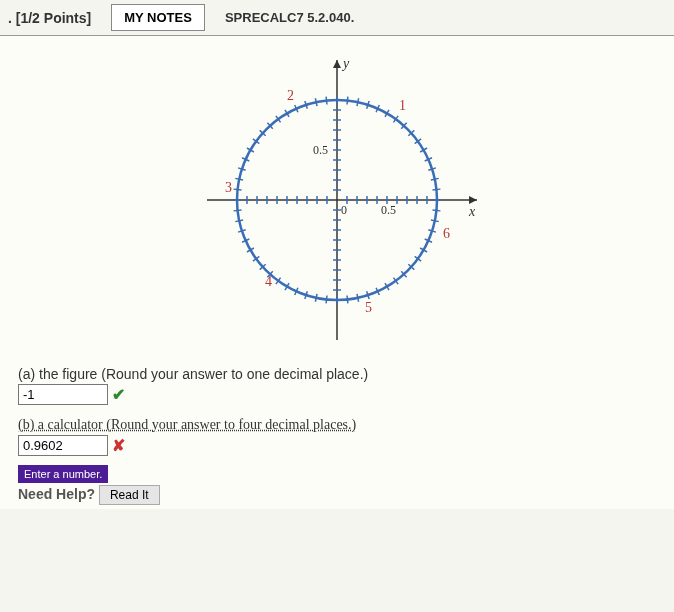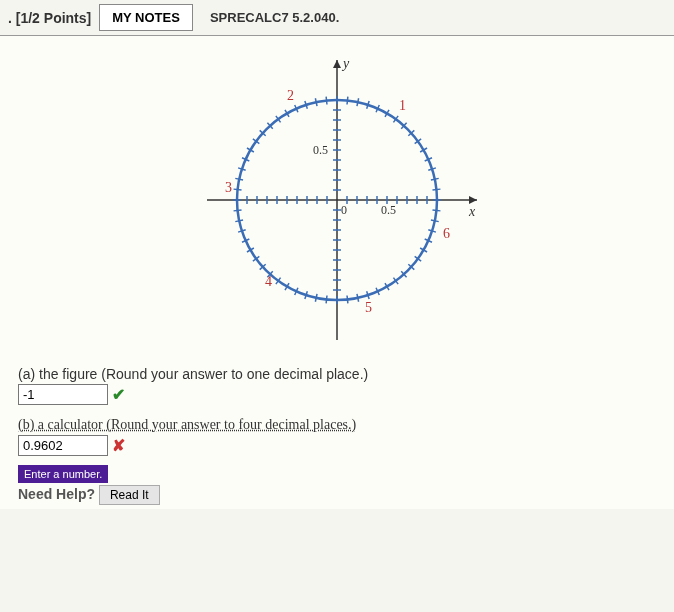--- a/index.html
+++ b/index.html
@@ -5,40 +5,40 @@
   body {
     margin: 0;
     font-family: Arial, Helvetica, sans-serif;
     background: #f5f5f0;
     color: #333;
     width: 674px;
   }
   .header {
     display: flex;
     align-items: center;
-    gap: 8px;
+    gap: 20px;
     padding: 4px 8px;
     border-bottom: 1px solid #999;
   }
   .points {
     font-weight: bold;
     font-size: 14px;
   }
   .hbtn {
     border: 1px solid #888;
     padding: 5px 12px;
     background: #fff;
     font-size: 13px;
     font-weight: bold;
     cursor: pointer;
   }
   .ref {
     font-weight: bold;
     font-size: 13px;
-    margin-left: 9px;
+    margin-left: 0;
   }
   .content {
     padding: 10px 18px 4px 18px;
     background: #fdfdf8;
   }
   .qtext { font-size: 14px; line-height: 1.4; }
   .expr { margin: 6px 0 8px 40px; font-size: 14px;}
   .figure { text-align: center; margin: 4px 0 6px 0; }
   .part { font-size: 14px; margin-top: 12px; }
   .inpline { display:flex; align-items:center; gap:4px; margin:2px 0 8px 0;}

